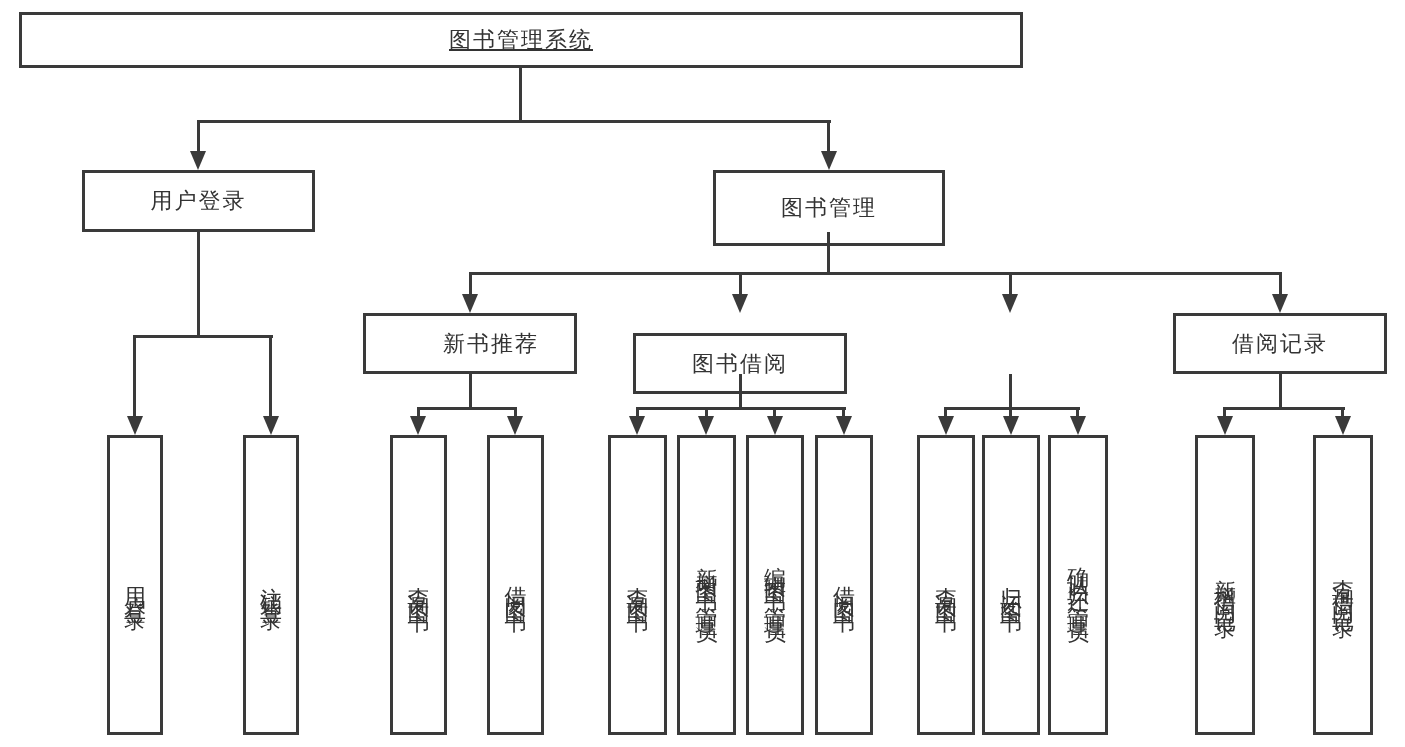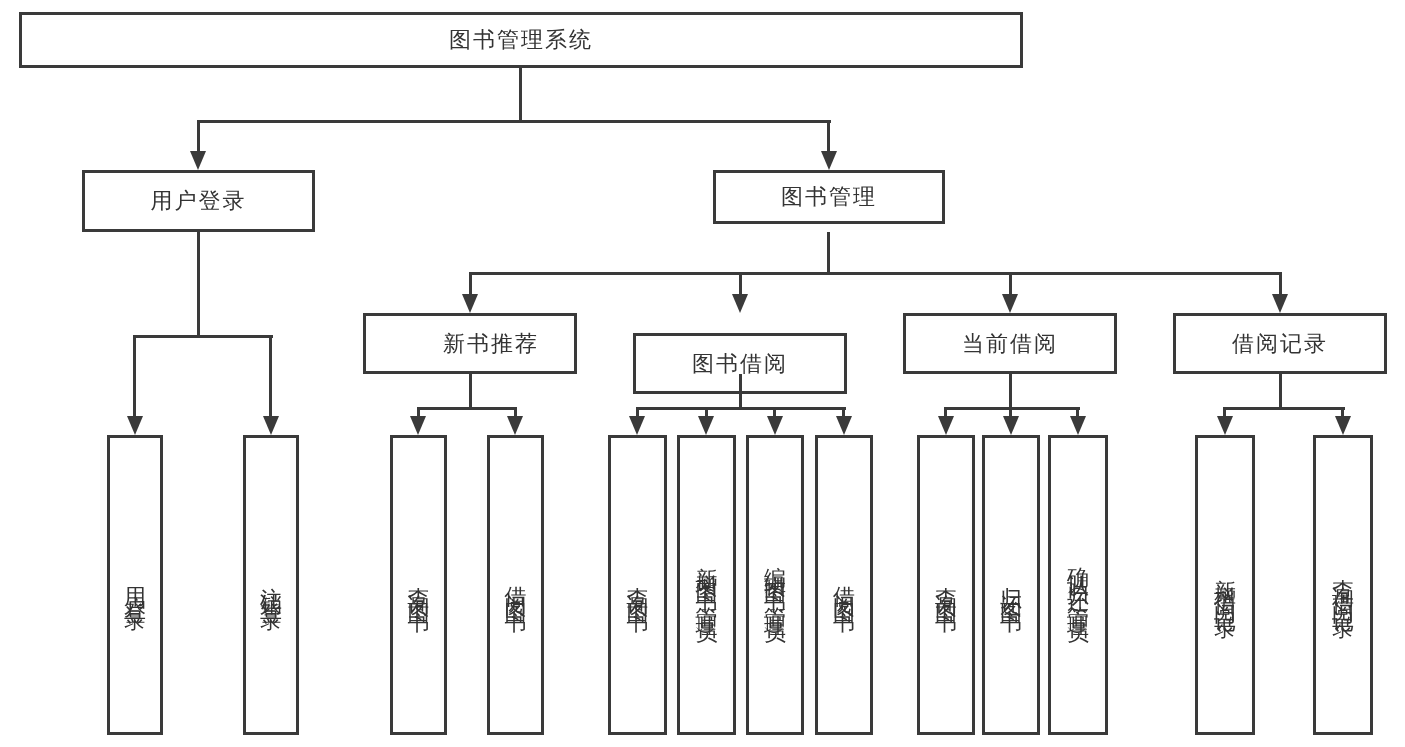--- a/index.html
+++ b/index.html
@@ -23,31 +23,31 @@
   .watermark{
     position:absolute;left:1183px;top:714px;width:212px;
     color:#c9bdc0;font-size:19px;letter-spacing:1px;white-space:nowrap;
   }
 </style>
 </head>
 <body>
 
 <div id="stage">
 
-  <div class="box" style="left:19px;top:12px;width:1004px;height:56px;">图书管理系统</div>
+  <div class="box" style="left:19px;top:12px;width:1004px;height:56px;text-decoration:underline;">图书管理系统</div>
 
   <div class="line" style="left:519px;top:68px;width:3px;height:55px;"></div>
   <div class="line" style="left:197px;top:120px;width:634px;height:3px;"></div>
   <div class="line" style="left:197px;top:120px;width:3px;height:34px;"></div>
   <div class="ar" style="left:190px;top:151px;"></div>
   <div class="line" style="left:827px;top:120px;width:3px;height:34px;"></div>
   <div class="ar" style="left:821px;top:151px;"></div>
 
   <div class="box" style="left:82px;top:170px;width:233px;height:62px;">用户登录</div>
-  <div class="box" style="left:713px;top:170px;width:232px;height:54px;">图书管理</div>
+  <div class="box" style="left:713px;top:170px;width:232px;height:76px;">图书管理</div>
 
   <div class="line" style="left:197px;top:232px;width:3px;height:104px;"></div>
   <div class="line" style="left:133px;top:335px;width:140px;height:3px;"></div>
   <div class="line" style="left:133px;top:335px;width:3px;height:82px;"></div>
   <div class="ar" style="left:127px;top:416px;"></div>
   <div class="line" style="left:269px;top:335px;width:3px;height:82px;"></div>
   <div class="ar" style="left:263px;top:416px;"></div>
 
   <div class="line" style="left:827px;top:232px;width:3px;height:42px;"></div>
   <div class="line" style="left:470px;top:272px;width:811px;height:3px;"></div>
@@ -55,21 +55,20 @@
   <div class="ar" style="left:462px;top:294px;"></div>
   <div class="line" style="left:739px;top:272px;width:3px;height:23px;"></div>
   <div class="ar" style="left:732px;top:294px;"></div>
   <div class="line" style="left:1009px;top:272px;width:3px;height:23px;"></div>
   <div class="ar" style="left:1002px;top:294px;"></div>
   <div class="line" style="left:1279px;top:272px;width:3px;height:23px;"></div>
   <div class="ar" style="left:1272px;top:294px;"></div>
 
   <div class="box" style="left:363px;top:313px;width:214px;height:61px;padding-left:42px;">新书推荐</div>
   <div class="box" style="left:633px;top:313px;width:214px;height:61px;margin-top:20px;">图书借阅</div>
-  <div class="box" style="left:903px;top:313px;width:214px;height:61px;">当前借阅</div>
   <div class="box" style="left:1173px;top:313px;width:214px;height:61px;">借阅记录</div>
 
   <div class="line" style="left:469px;top:374px;width:3px;height:36px;"></div>
   <div class="line" style="left:417px;top:407px;width:100px;height:3px;"></div>
   <div class="line" style="left:417px;top:407px;width:3px;height:10px;"></div>
   <div class="ar" style="left:410px;top:416px;"></div>
   <div class="line" style="left:514px;top:407px;width:3px;height:10px;"></div>
   <div class="ar" style="left:507px;top:416px;"></div>
 
   <div class="line" style="left:739px;top:374px;width:3px;height:36px;"></div>

